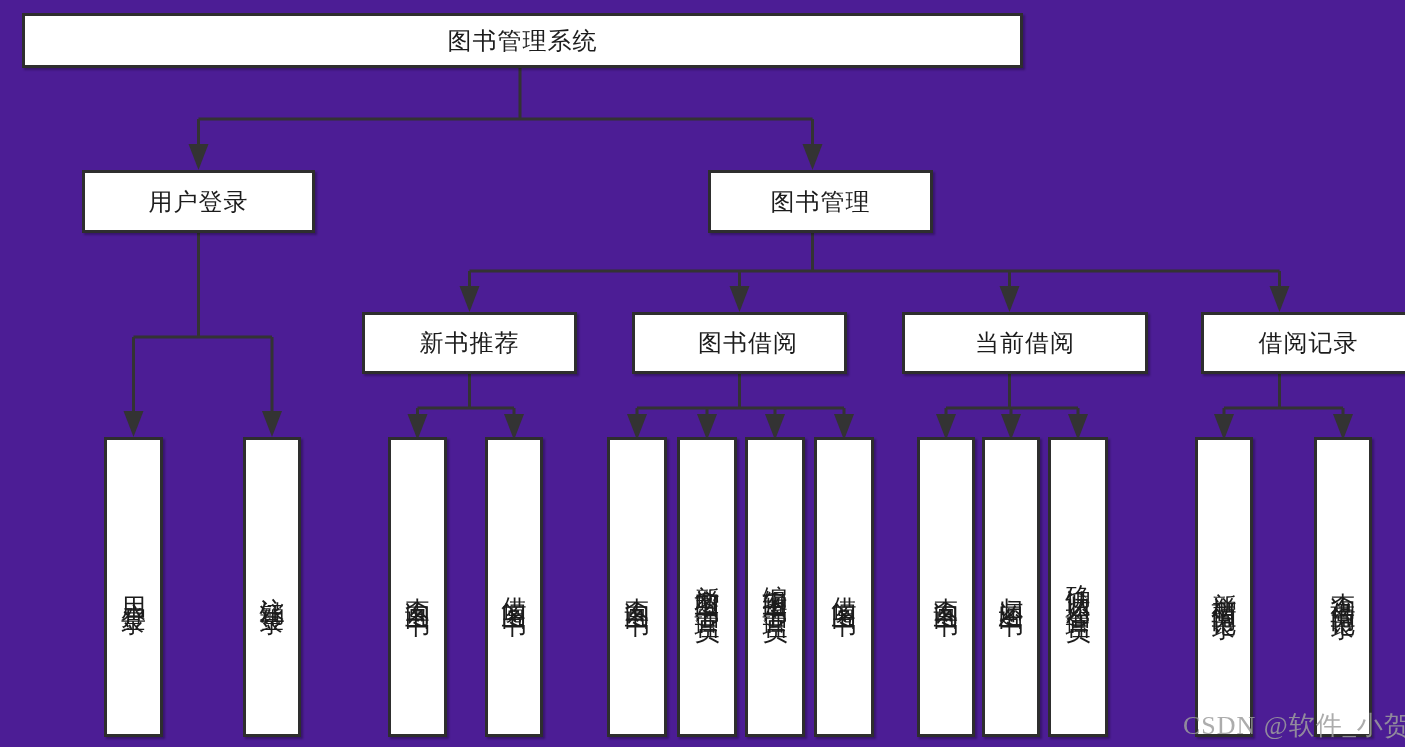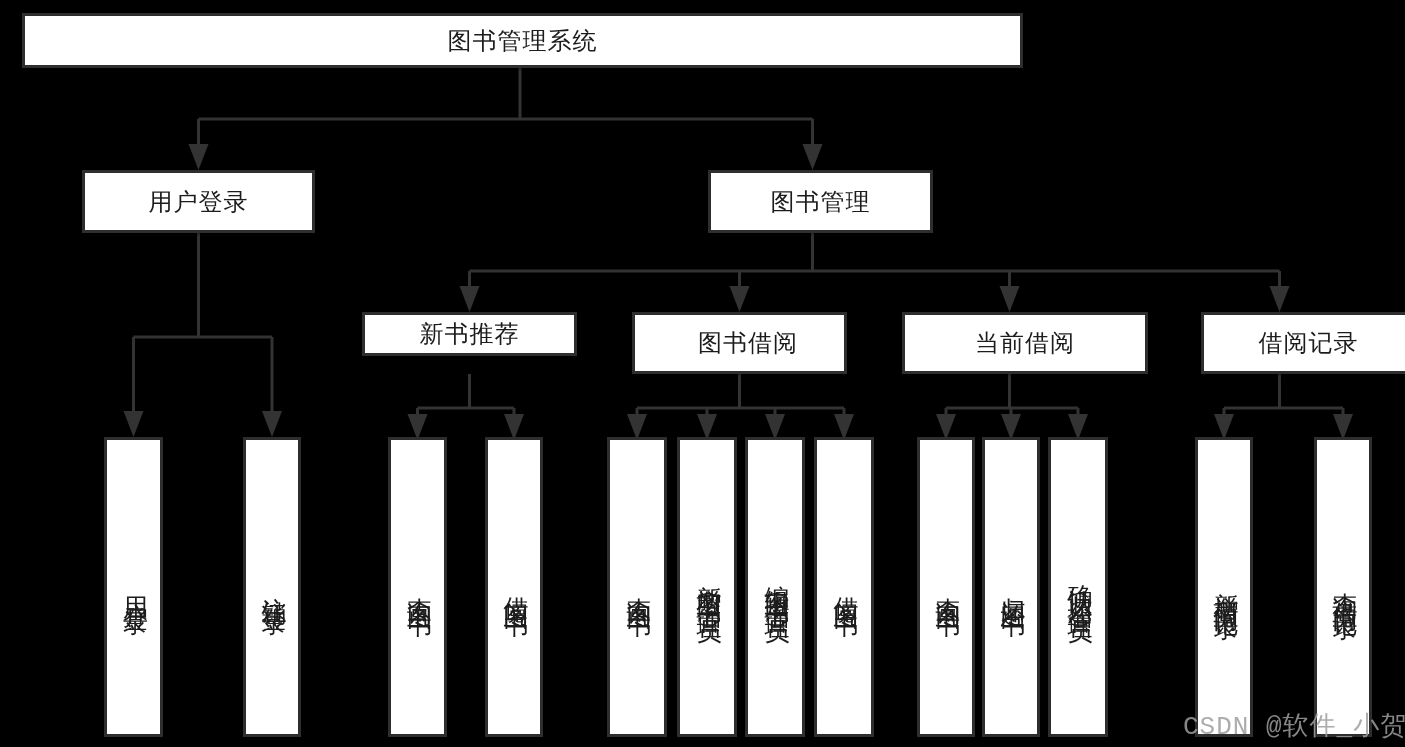--- a/index.html
+++ b/index.html
@@ -1,20 +1,20 @@
 <!DOCTYPE html>
 <html><head>
 <meta charset="utf-8">
 <style>
   html,body{margin:0;padding:0;background:#ffffff;}
   #stage{
     position:relative;
     width:1405px;height:747px;
-    background:#000000;
-    font-family:Liberation Mono, monospace;
+    background:#4c1d95;
+    font-family:Liberation Serif, serif;
     overflow:hidden;
   }
   .node{
     position:absolute;
     box-sizing:border-box;
     background:#ffffff;
     border:3px solid #2e2e2e;
     box-shadow:2px 2px 2px rgba(0,0,0,0.28);
     display:flex;
     align-items:center;
@@ -100,21 +100,21 @@
       <polygon points="1214,414 1234,414 1224,440"></polygon>
       <polygon points="1333,414 1353,414 1343,440"></polygon>
     </g>
   </svg>
 
   <div class="node hnode" style="left:22px;top:13px;width:1001px;height:55px;">图书管理系统</div>
 
   <div class="node hnode" style="left:82px;top:170px;width:233px;height:63px;">用户登录</div>
   <div class="node hnode" style="left:700px;top:170px;width:225px;height:63px;margin-left:8px;">图书管理</div>
 
-  <div class="node hnode" style="left:362px;top:312px;width:215px;height:44px;">新书推荐</div>
+  <div class="node hnode" style="left:362px;top:312px;width:215px;height:62px;">新书推荐</div>
   <div class="node hnode" style="left:632px;top:312px;width:215px;height:62px;padding-left:17px;">图书借阅</div>
   <div class="node hnode" style="left:902px;top:312px;width:246px;height:62px;">当前借阅</div>
   <div class="node hnode" style="left:1172px;top:312px;width:215px;height:62px;margin-left:29px;">借阅记录</div>
 
   <div class="node leaf" style="left:104px;top:437px;width:59px;height:300px;">
     <span>用户登录</span>
   </div>
   <div class="node leaf" style="left:243px;top:437px;width:58px;height:300px;">
     <span>注销登录</span>
   </div>

